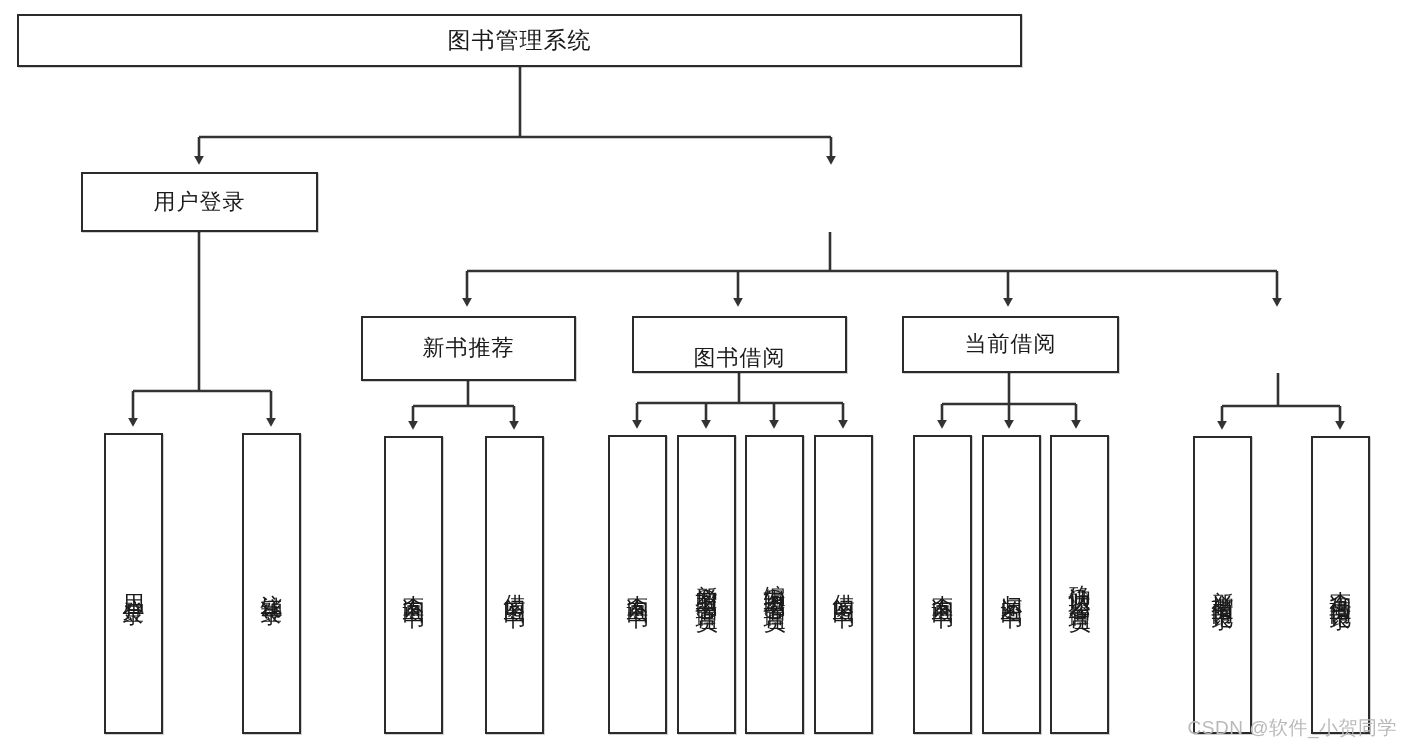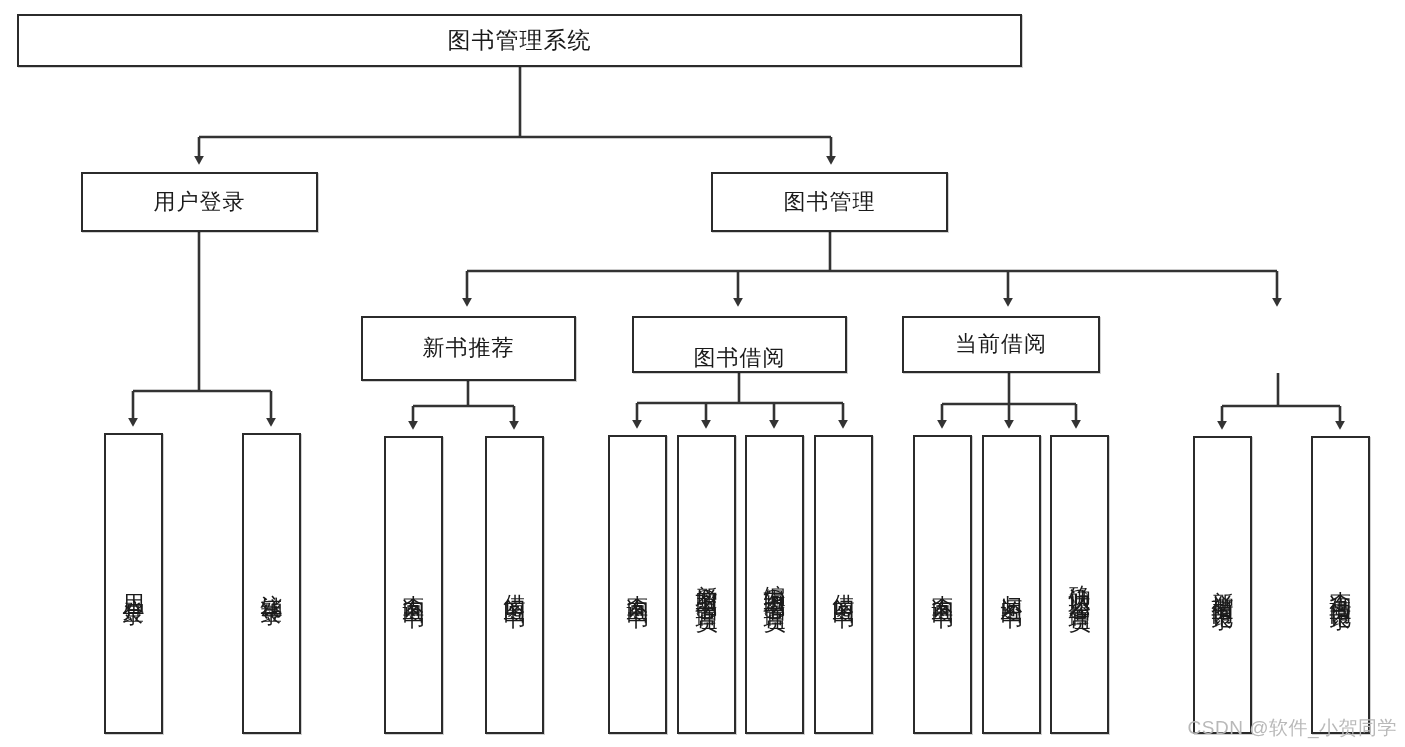--- a/index.html
+++ b/index.html
@@ -126,33 +126,30 @@
   </svg>
 
   <div class="node horiz root" style="left:17px; top:14px; width:1005px; height:53px;">
     <span>图书管理系统</span>
   </div>
 
   <div class="node horiz" style="left:81px; top:172px; width:237px; height:60px;">
     <span>用户登录</span>
   </div>
 
-  <div class="node horiz" style="left:711px; top:172px; width:237px; height:60px;">
-    <span>图书管理</span>
-  </div>
 
   <div class="node horiz" style="left:361px; top:316px; width:215px; height:65px;">
     <span>新书推荐</span>
   </div>
 
   <div class="node horiz" style="left:632px; top:316px; width:215px; height:57px;align-items:flex-end;">
     <span>图书借阅</span>
   </div>
 
-  <div class="node horiz" style="left:902px; top:316px; width:198px; height:57px;">
+  <div class="node horiz" style="left:902px; top:316px; width:217px; height:57px;">
     <span>当前借阅</span>
   </div>
 
 
   <div class="node vert" style="left:104px; top:433px; width:59px; height:301px;">
     <span class="vtext">用户登录</span>
   </div>
 
   <div class="node vert" style="left:242px; top:433px; width:59px; height:301px;">
     <span class="vtext">注销登录</span>

